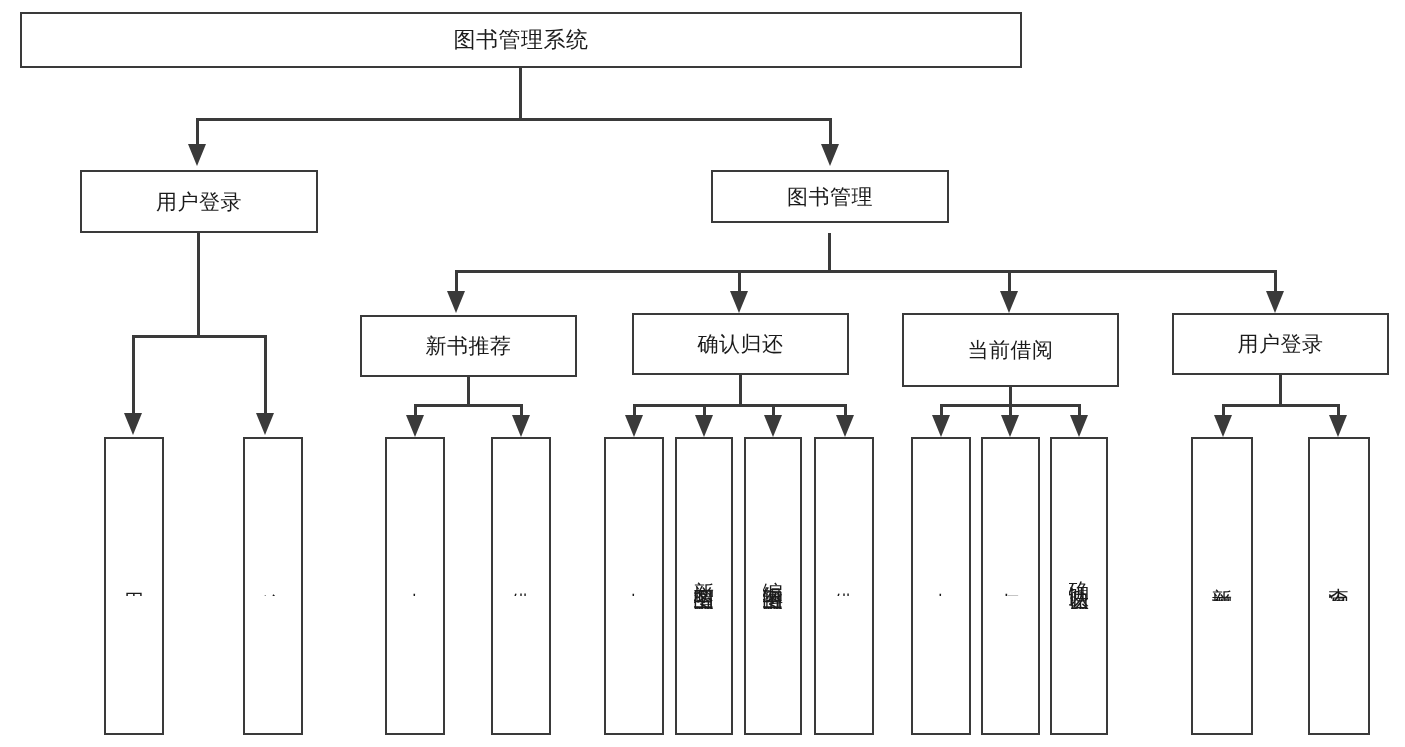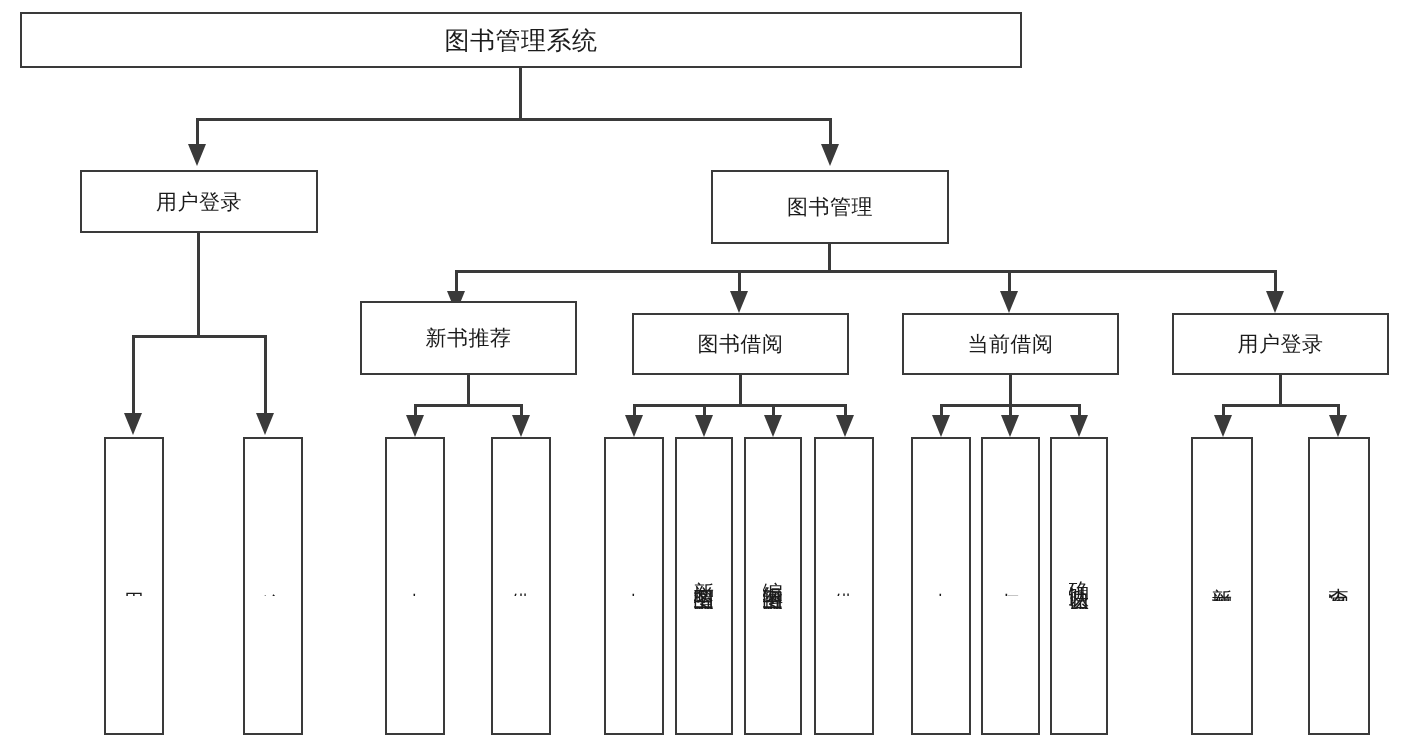--- a/index.html
+++ b/index.html
@@ -30,21 +30,21 @@
   .box .lbl{
     display:block;
     text-align:center;
     line-height:1.12;
     letter-spacing:0.5px;
     white-space:nowrap;
   }
   .box.root{
     border-width:2px;
   }
-  .box.root .lbl{font-size:25px;}
+  .box.root .lbl{font-size:22px;}
   .box.lvl2 .lbl{font-size:21px;}
   .box.lvl3 .lbl{font-size:21px;}
 
   
   .box.leaf{
     align-items:center;
     justify-content:center;
     border:2px solid #3a3a3a;
   }
   .box.leaf .lbl{
@@ -104,21 +104,21 @@
   <div class="ln v" style="left:196px;top:118px;width:3px;height:28px;"></div>
   <div class="arrow" style="left:188px;top:144px;"></div>
 
   <div class="ln v" style="left:829px;top:118px;width:3px;height:28px;"></div>
   <div class="arrow" style="left:821px;top:144px;"></div>
 
   <div class="box lvl2" style="left:80px;top:170px;width:238px;height:63px;">
     <span class="lbl">用户登录</span>
   </div>
 
-  <div class="box lvl2" style="left:711px;top:170px;width:238px;height:74px;">
+  <div class="box lvl2" style="left:711px;top:170px;width:238px;height:53px;">
     <span class="lbl">图书管理</span>
   </div>
 
   <div class="ln v" style="left:197px;top:233px;width:3px;height:102px;"></div>
   <div class="ln h" style="left:132px;top:335px;width:135px;height:3px;"></div>
   <div class="ln v" style="left:132px;top:335px;width:3px;height:80px;"></div>
   <div class="arrow" style="left:124px;top:413px;"></div>
   <div class="ln v" style="left:264px;top:335px;width:3px;height:80px;"></div>
   <div class="arrow" style="left:256px;top:413px;"></div>
 
@@ -130,27 +130,27 @@
 
   <div class="ln v" style="left:738px;top:270px;width:3px;height:23px;"></div>
   <div class="arrow" style="left:730px;top:291px;"></div>
 
   <div class="ln v" style="left:1008px;top:270px;width:3px;height:23px;"></div>
   <div class="arrow" style="left:1000px;top:291px;"></div>
 
   <div class="ln v" style="left:1274px;top:270px;width:3px;height:23px;"></div>
   <div class="arrow" style="left:1266px;top:291px;"></div>
 
-  <div class="box lvl3" style="left:360px;top:301px;width:217px;height:74px;">
+  <div class="box lvl3" style="left:360px;top:315px;width:217px;height:62px;">
     <span class="lbl">新书推荐</span>
   </div>
   <div class="box lvl3" style="left:632px;top:313px;width:217px;height:62px;">
-    <span class="lbl">图书借阅</span>
-  </div>
-  <div class="box lvl3" style="left:902px;top:313px;width:217px;height:62px;">
+    <span class="lbl">确认归还</span>
+  </div>
+  <div class="box lvl3" style="left:902px;top:313px;width:217px;height:74px;">
     <span class="lbl">当前借阅</span>
   </div>
   <div class="box lvl3" style="left:1172px;top:313px;width:217px;height:62px;">
     <span class="lbl">用户登录</span>
   </div>
 
   <div class="ln v" style="left:467px;top:375px;width:3px;height:29px;"></div>
   <div class="ln h" style="left:414px;top:404px;width:109px;height:3px;"></div>
   <div class="ln v" style="left:414px;top:404px;width:3px;height:14px;"></div>
   <div class="arrow" style="left:406px;top:415px;"></div>

